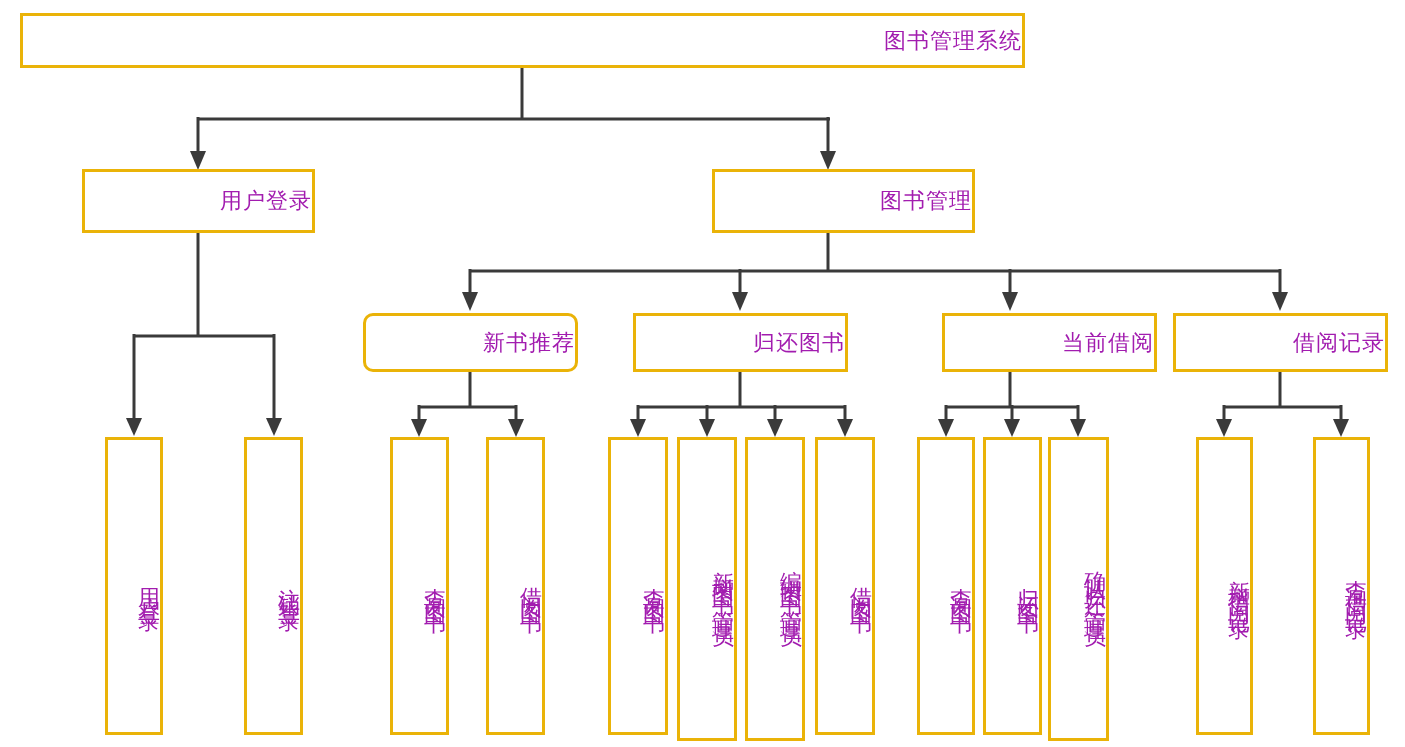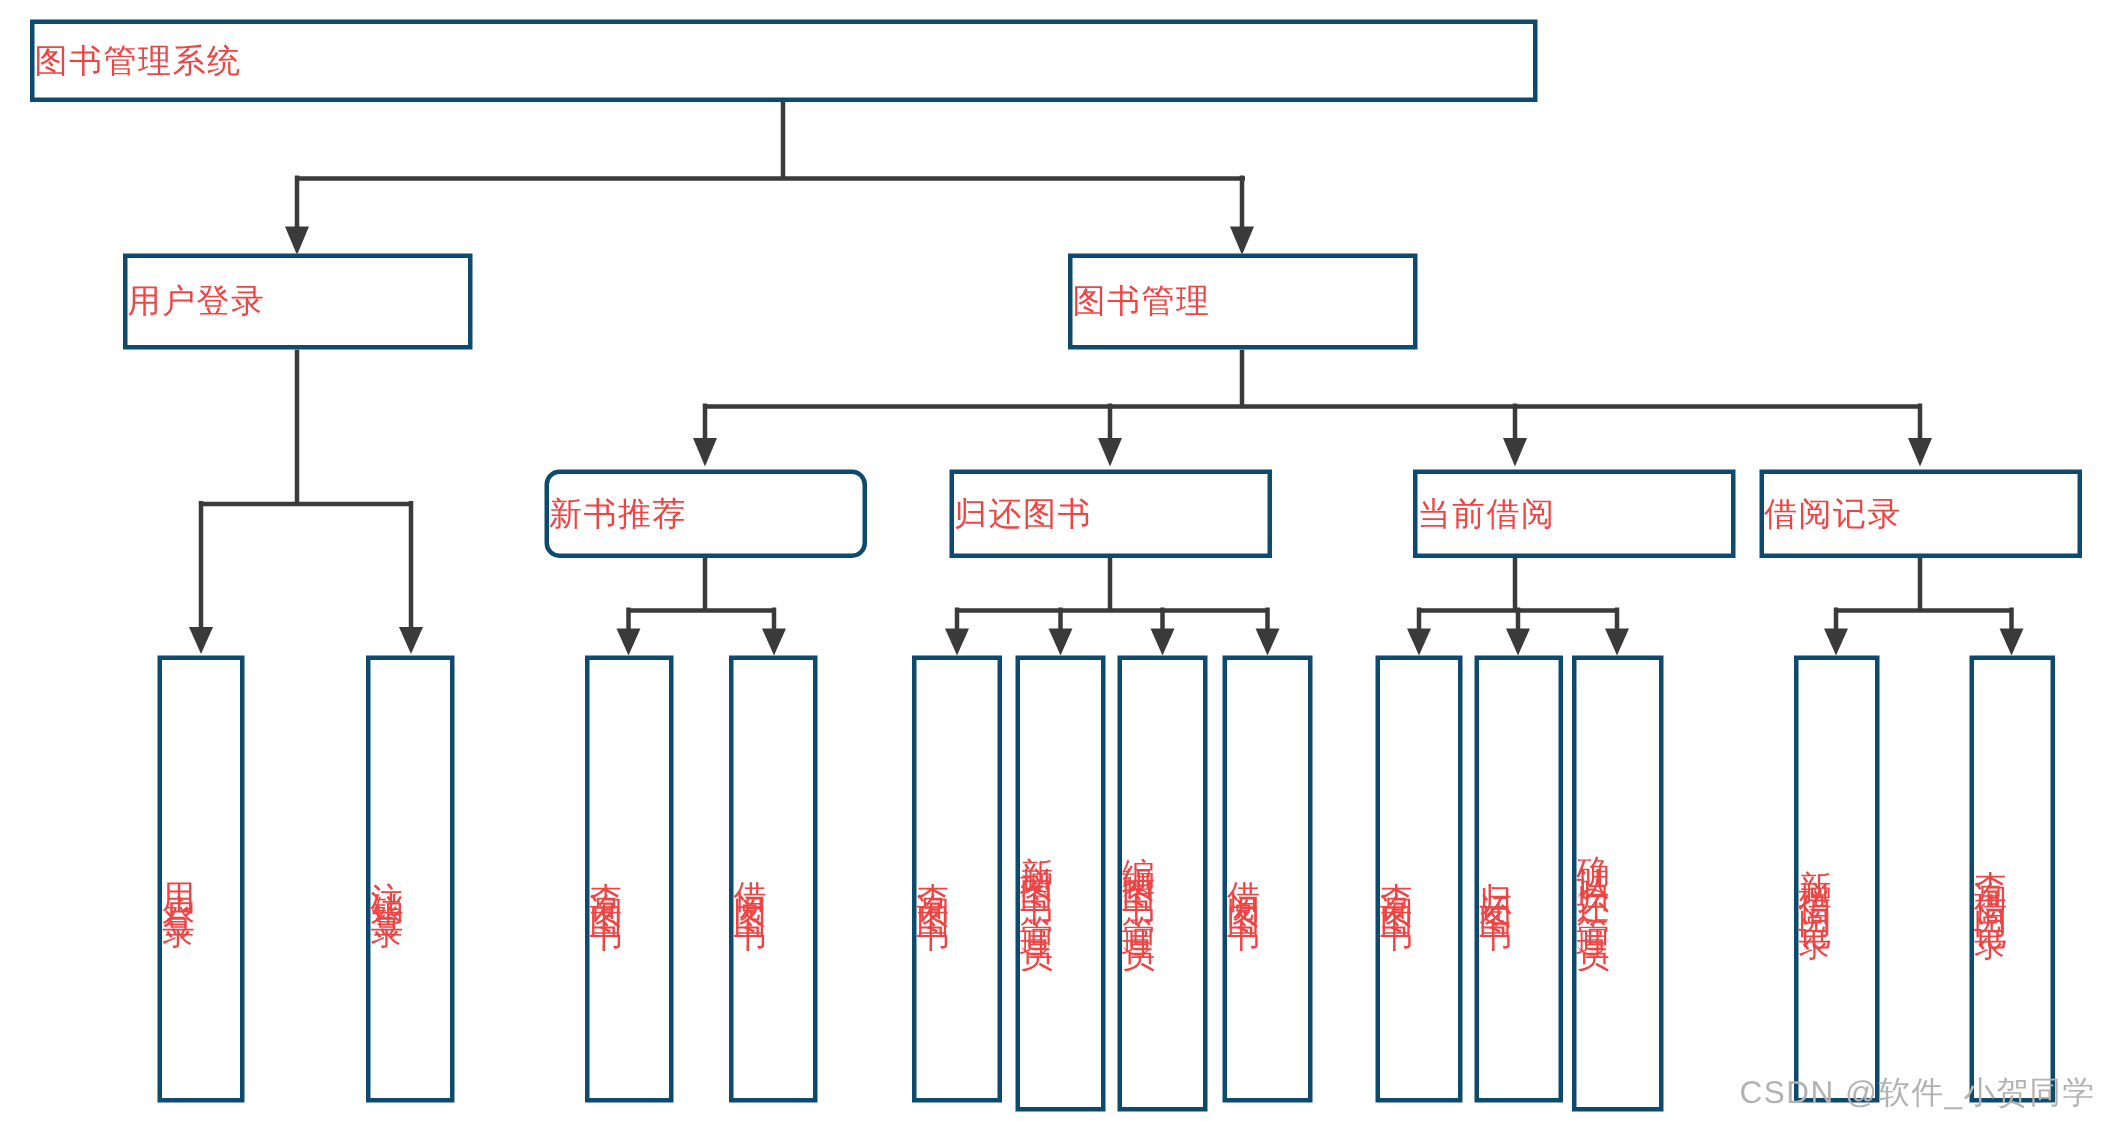--- a/index.html
+++ b/index.html
@@ -12,26 +12,26 @@
     overflow: hidden;
   }
   .wires {
     position: absolute;
     left: 0; top: 0;
     z-index: 0;
   }
   .node {
     position: absolute;
     box-sizing: border-box;
-    border: 3px solid #0c4a6e;
+    border: 3px solid #eab308;
     background: #ffffff;
     display: flex;
     align-items: center;
-    justify-content: flex-start;
-    color: #ef4444;
+    justify-content: flex-end;
+    color: #a21caf;
     z-index: 1;
   }
   .hbox { font-size: 22px; letter-spacing: 1px; }
   .root { font-size: 22px; }
   .vbox span {
     writing-mode: vertical-rl;
     text-orientation: mixed;
     font-size: 22px;
     letter-spacing: 8px;
     line-height: 1;
@@ -122,21 +122,21 @@
     </g>
   </svg>
 
   <div class="node hbox root" style="left:20px; top:13px; width:1005px; height:55px;">
     <span>图书管理系统</span>
   </div>
 
   <div class="node hbox" style="left:82px; top:169px; width:233px; height:64px;">
     <span>用户登录</span>
   </div>
-  <div class="node hbox" style="left:712px; top:169px; width:233px; height:64px;">
+  <div class="node hbox" style="left:712px; top:169px; width:263px; height:64px;">
     <span>图书管理</span>
   </div>
 
   <div class="node hbox" style="left:363px; top:313px; width:215px; height:59px;border-radius:10px;">
     <span>新书推荐</span>
   </div>
   <div class="node hbox" style="left:633px; top:313px; width:215px; height:59px;">
     <span>归还图书</span>
   </div>
   <div class="node hbox" style="left:903px; top:313px; width:215px; height:59px;margin-left:39px;">
@@ -183,15 +183,14 @@
     <span>确认归还（管理员）</span>
   </div>
 
   <div class="node vbox" style="left:1196px; top:437px; width:57px; height:298px;">
     <span>新增借阅记录</span>
   </div>
   <div class="node vbox" style="left:1313px; top:437px; width:57px; height:298px;">
     <span>查询借阅记录</span>
   </div>
 
-  <div class="watermark">CSDN @软件_小贺同学</div>
 
 </div>
 
 </body></html>

